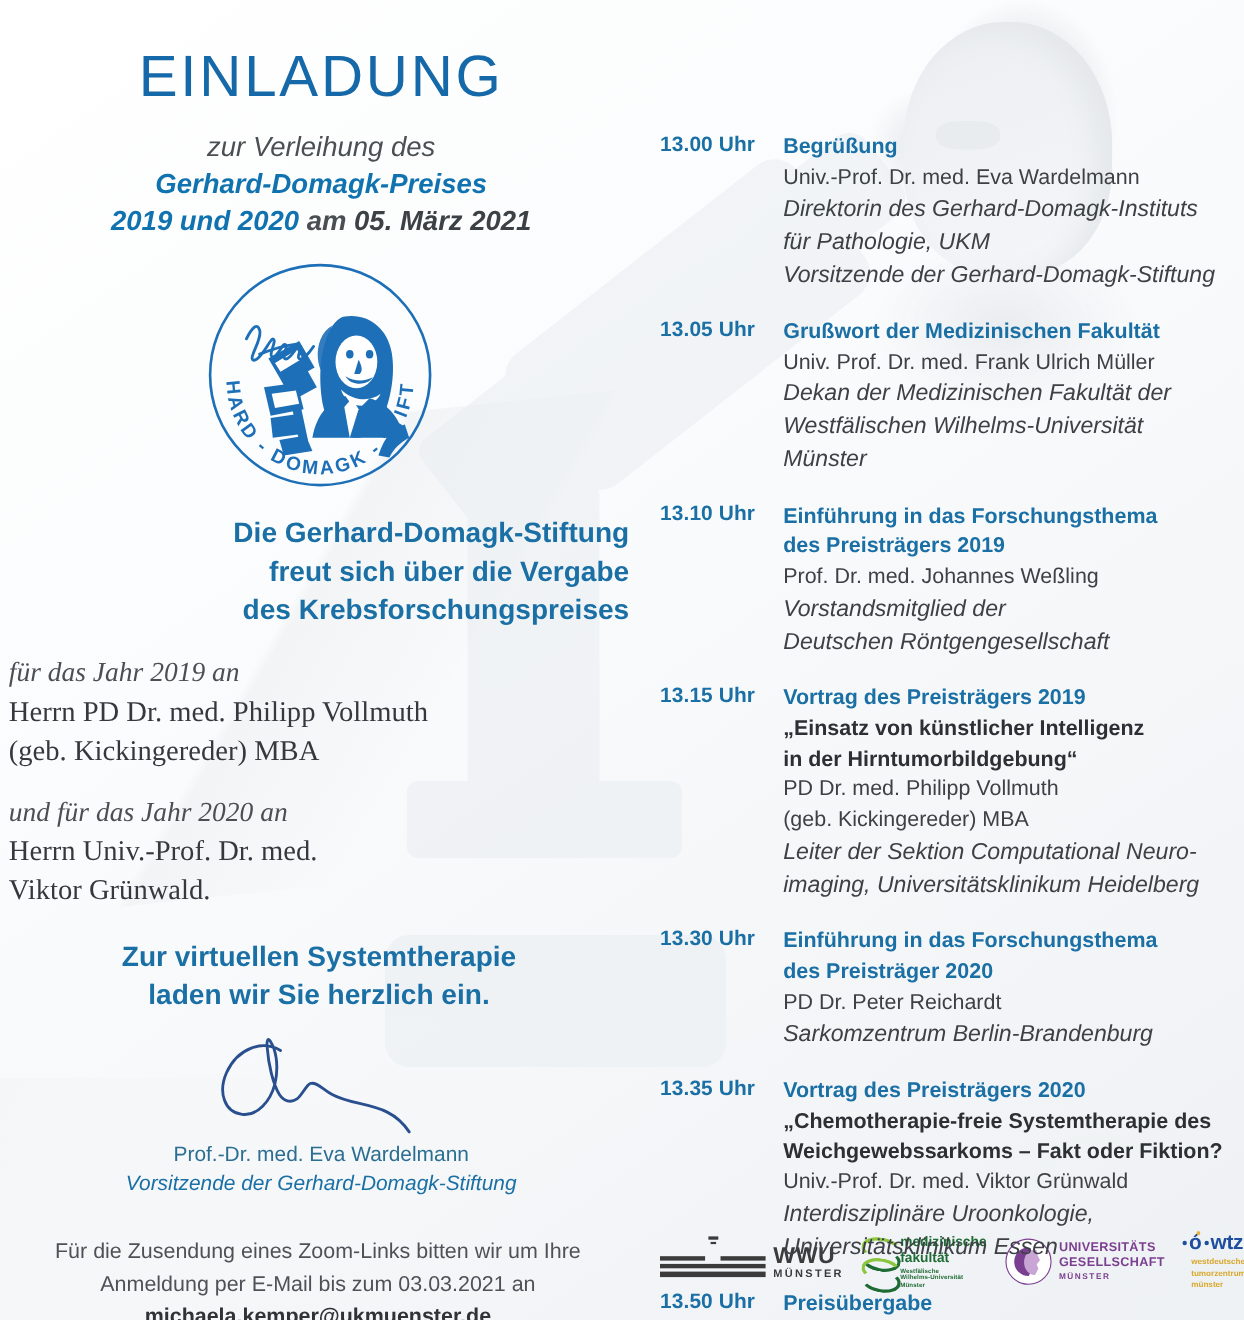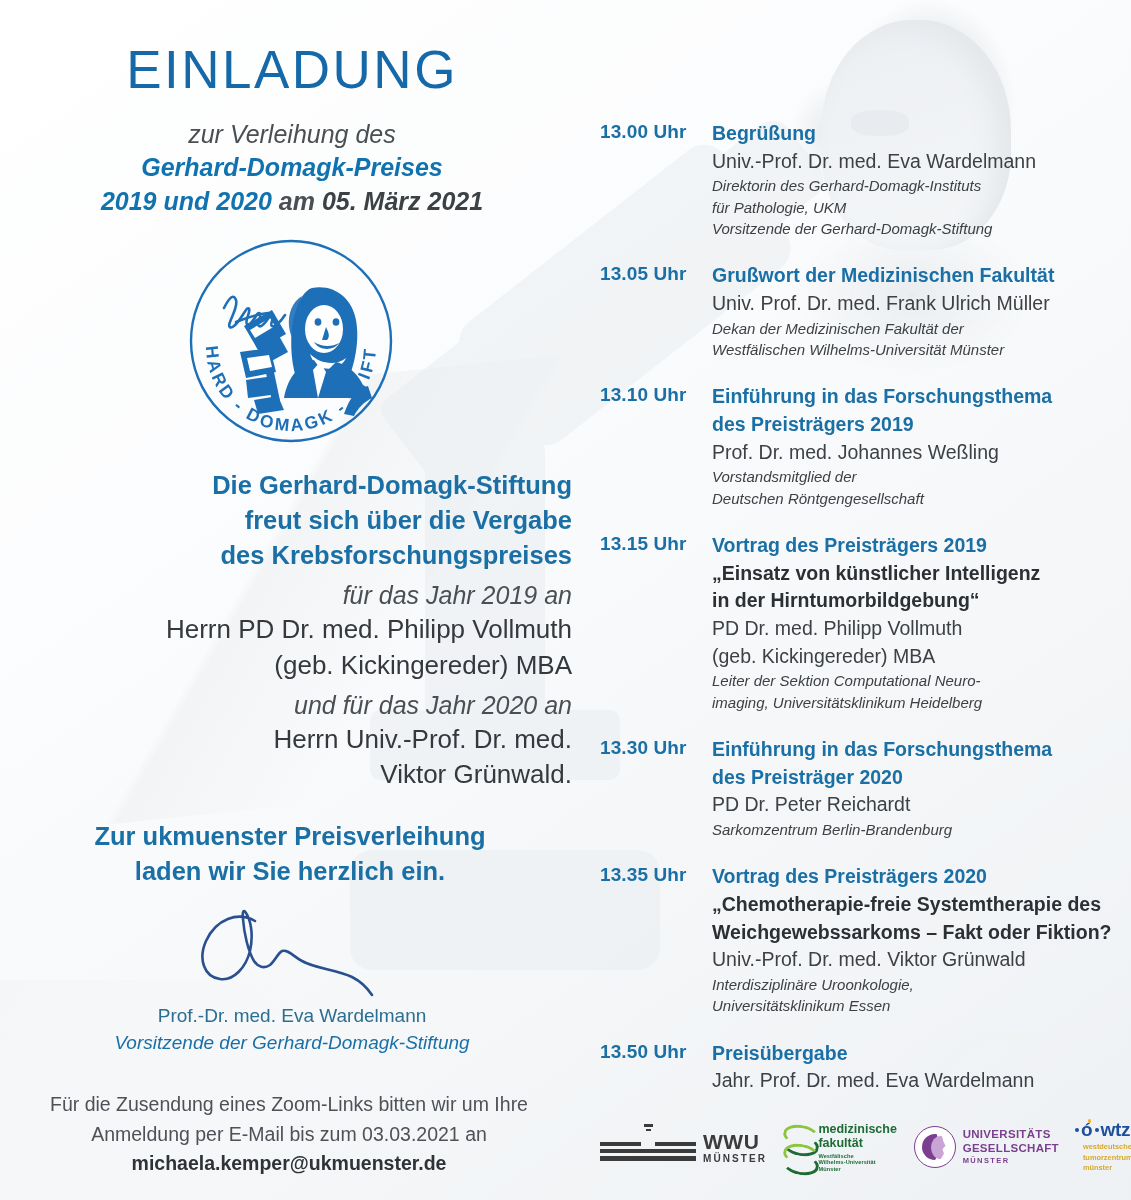--- a/index.html
+++ b/index.html
@@ -86,21 +86,21 @@
 
   
   .seal-wrap{display:flex;justify-content:center;margin-top:16px;padding-left:10px;}
   .seal{width:214px;height:214px;position:relative;}
 
   
   .award{
     text-align:right;color:#1a6fa5;font-size:25.5px;font-weight:700;
     line-height:1.38;margin-top:20px;padding-left:8px;
   }
-  .para{text-align:right;margin-top:5px;padding-left:8px;line-height:1.36;}
+  .para{text-align:left;margin-top:22px;padding-left:8px;line-height:1.36;font-family:Liberation Serif, serif;}
   .para .it{font-style:italic;color:#4a4f54;font-size:25px;font-weight:400;}
   .para .nm{color:#35393d;font-size:26px;font-weight:400;}
   .invite{
     text-align:center;color:#1a6fa5;font-size:25.5px;font-weight:700;
     line-height:1.38;margin-top:26px;padding-left:8px;
   }
   .sig-wrap{display:flex;justify-content:center;margin-top:16px;padding-left:10px;}
   .signer{
     text-align:center;margin-top:6px;padding-left:12px;line-height:1.4;
   }
@@ -120,21 +120,21 @@
     letter-spacing:.1px;padding-top:1px;
   }
   .entry{flex:1;}
   .entry .hd{
     color:#1a6fa5;font-size:19.5px;font-weight:700;line-height:1.42;
   }
   .entry .quote{
     color:#2c3034;font-size:19.5px;font-weight:700;line-height:1.42;
   }
   .entry .pl{color:#3d4145;font-size:19.5px;font-weight:400;line-height:1.42;}
-  .entry .it{color:#3d4145;font-size:15px;font-style:italic;font-weight:400;line-height:1.42;}
+  .entry .it{color:#3d4145;font-size:21px;font-style:italic;font-weight:400;line-height:1.42;}
 
   
   .logos{
     position:absolute;left:600px;top:1112px;width:520px;height:70px;
     display:flex;align-items:center;gap:16px;
   }
   .logo{display:flex;align-items:center;}
 
   .wwu{gap:7px;}
   .wwu .bars{display:flex;flex-direction:column;gap:3.5px;width:96px;position:relative;padding-top:9px;}
@@ -280,21 +280,21 @@
         <div class="nm">(geb. Kickingereder) MBA</div>
       </div>
 
       <div class="para">
         <div class="it">und für das Jahr 2020 an</div>
         <div class="nm">Herrn Univ.-Prof. Dr. med.</div>
         <div class="nm">Viktor Grünwald.</div>
       </div>
 
       <div class="invite">
-        <div>Zur ukmuenster Preisverleihung</div>
+        <div>Zur virtuellen Systemtherapie</div>
         <div>laden wir Sie herzlich ein.</div>
       </div>
 
       <div class="sig-wrap">
         <svg width="230" height="92" viewBox="0 0 230 92">
           <g fill="none" stroke="#2a4f8f" stroke-width="2.6" stroke-linecap="round" stroke-linejoin="round">
             <path d="M79 16 C62 6 40 14 30 36 C22 54 28 72 44 74 C58 76 70 62 74 46 C78 28 74 14 70 8 C68 4 66 6 67 14 C68 28 72 46 78 56 C82 62 88 64 94 60 C99 56 102 48 106 46 C112 44 118 52 126 56 C140 64 160 64 176 72 C186 77 192 84 196 90"></path>
           </g>
         </svg>
       </div>

